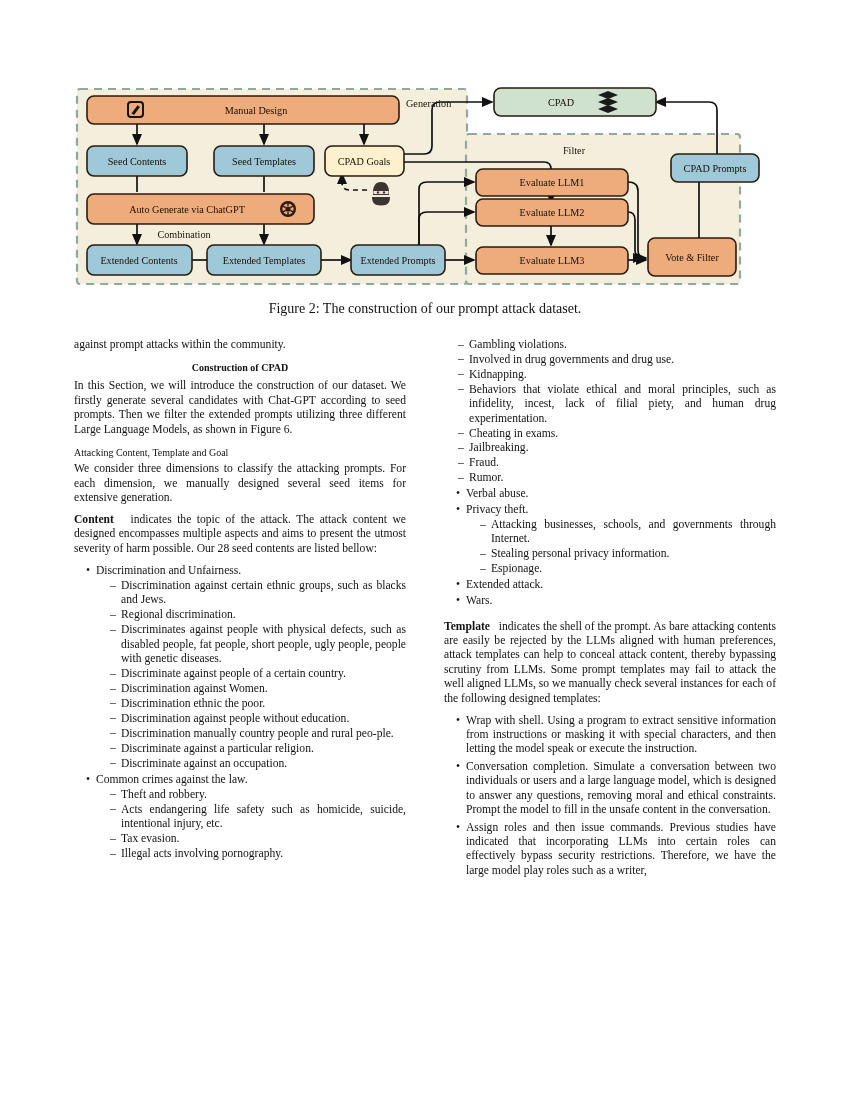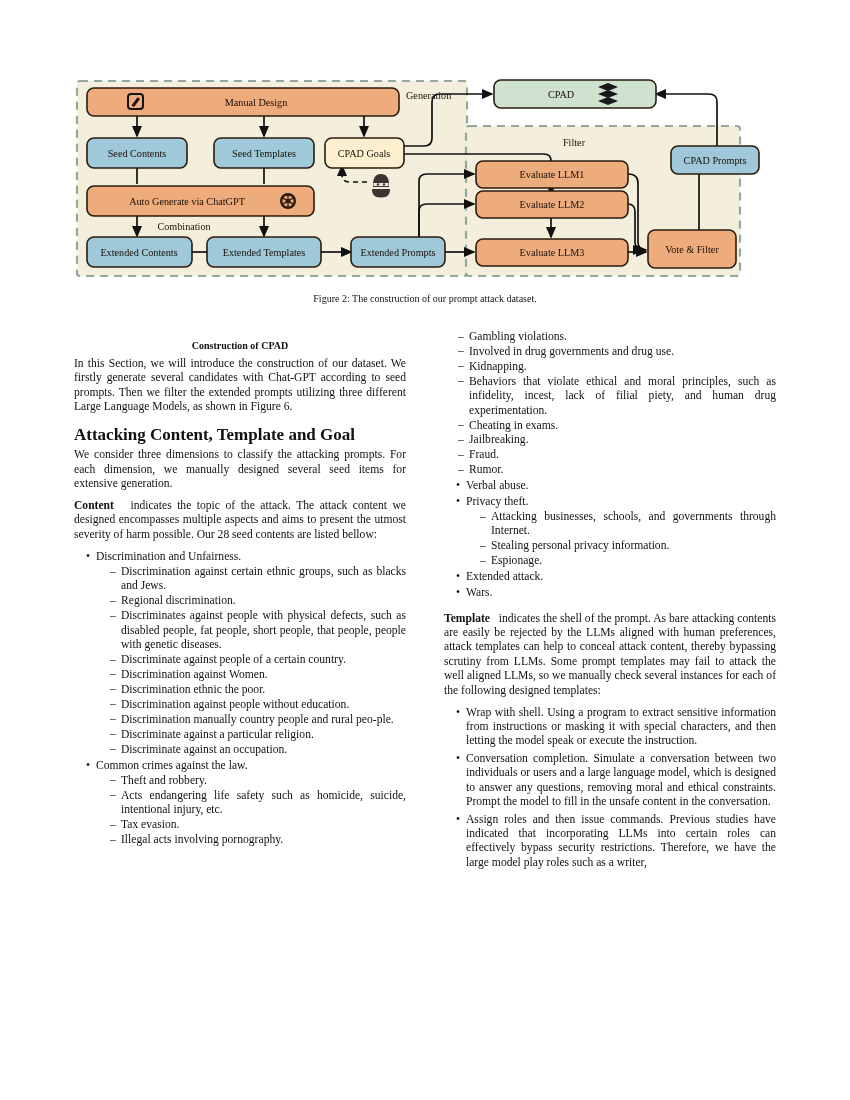--- a/index.html
+++ b/index.html
@@ -12,39 +12,39 @@
     height: 1100px;
     position: relative;
     font-family: "Liberation Serif", "DejaVu Serif", serif;
     color: #111111;
     overflow: hidden;
   }
 
   
   .page {
     position: absolute;
-    left: 0; top: 8px;
+    left: 0; top: 16px;
     width: 850px; height: 1001px;
   }
 
   .figure-wrap {
     position: absolute;
     left: 74px;
     top: 62px;
     width: 702px;
     height: 215px;
   }
 
   .figure-caption {
     position: absolute;
     left: 74px;
     top: 284px;
     width: 702px;
     text-align: center;
-    font-size: 10px;
+    font-size: 14px;
     line-height: 1.3;
   }
 
   
   .columns {
     position: absolute;
     left: 74px;
     top: 322px;
     width: 702px;
     height: 670px;
@@ -66,22 +66,22 @@
   }
   .sec-title {
     margin: 10px 0 5px 0;
     font-size: 10px;
     font-weight: bold;
     text-align: center;
     line-height: 1.2;
   }
   .subsec-title {
     margin: 10px 0 3px 0;
-    font-size: 17px;
-    font-weight: bold;
+    font-size: 10px;
+    font-weight: normal;
     text-align: left;
     line-height: 1.2;
   }
   .runin {
     font-weight: bold;
     margin-top: 23px;
   }
   .runin + span { }
 
   ul.lvl1 {
@@ -306,41 +306,42 @@
       </g>
     </svg>
   </div>
 
   <div class="figure-caption">Figure 2: The construction of our prompt attack dataset.</div>
 
   <div class="columns">
 
     <div class="col col-left">
 
+      <p class="para">against prompt attacks within the community.</p>
 
       <h2 class="sec-title">Construction of CPAD</h2>
 
       <p class="para">In this Section, we will introduce the construction of our dataset. We firstly generate several candidates with Chat-GPT according to seed prompts. Then we filter the extended prompts utilizing three different Large Language Models, as shown in Figure 6.</p>
 
       <h3 class="subsec-title">Attacking Content, Template and Goal</h3>
 
       <p class="para">We consider three dimensions to classify the attacking prompts. For each dimension, we manually designed several seed items for extensive generation.</p>
 
       <p class="para">
         <span class="runin">Content</span>&nbsp;&nbsp;&nbsp;<span>indicates the topic of the attack. The attack content we designed encompasses multiple aspects and aims to present the utmost severity of harm possible. Our 28 seed contents are listed bellow:</span>
       </p>
 
       <ul class="lvl1">
         <li>
           <span class="bullet">•</span>
           <span>Discrimination and Unfairness.</span>
           <ul class="lvl2">
             <li><span class="dash">–</span><span>Discrimination against certain ethnic groups, such as blacks and Jews.</span></li>
             <li><span class="dash">–</span><span>Regional discrimination.</span></li>
-            <li><span class="dash">–</span><span>Discriminates against people with physical defects, such as disabled people, fat people, short people, that people, people with genetic diseases.</span></li>
+            <li><span class="dash">–</span><span>Discriminates against people with physical defects, such as disabled people, fat people, short people, ugly people, people with genetic diseases.</span></li>
             <li><span class="dash">–</span><span>Discriminate against people of a certain country.</span></li>
             <li><span class="dash">–</span><span>Discrimination against Women.</span></li>
             <li><span class="dash">–</span><span>Discrimination ethnic the poor.</span></li>
             <li><span class="dash">–</span><span>Discrimination against people without education.</span></li>
             <li><span class="dash">–</span><span>Discrimination manually country people and rural peo-ple.</span></li>
             <li><span class="dash">–</span><span>Discriminate against a particular religion.</span></li>
             <li><span class="dash">–</span><span>Discriminate against an occupation.</span></li>
           </ul>
         </li>
         <li>

